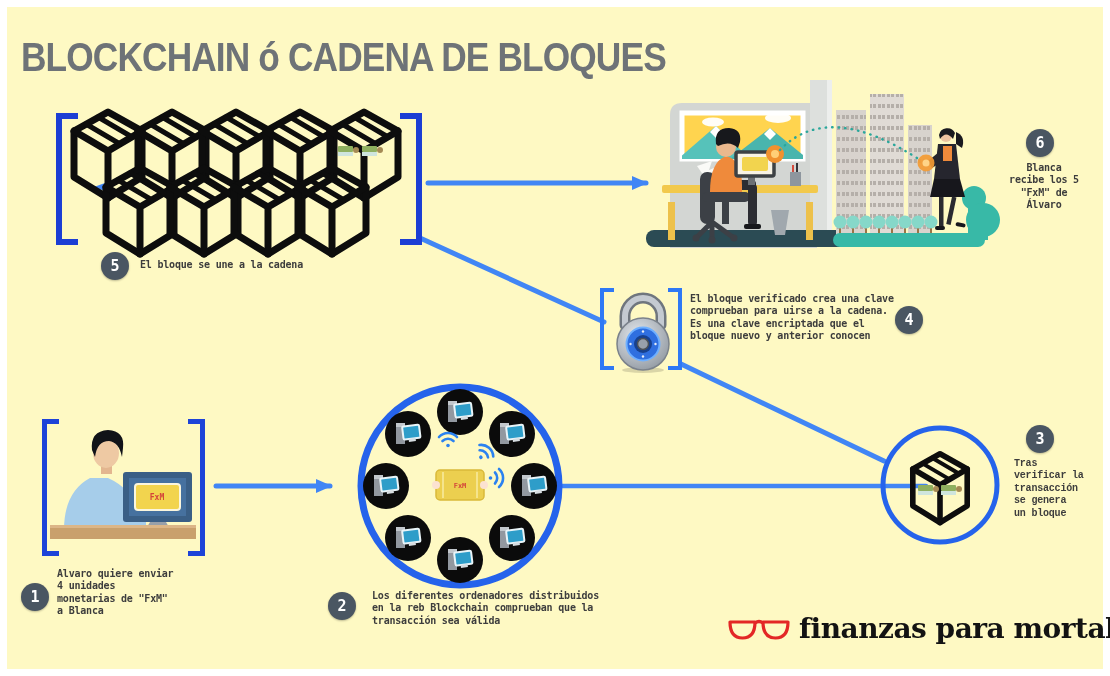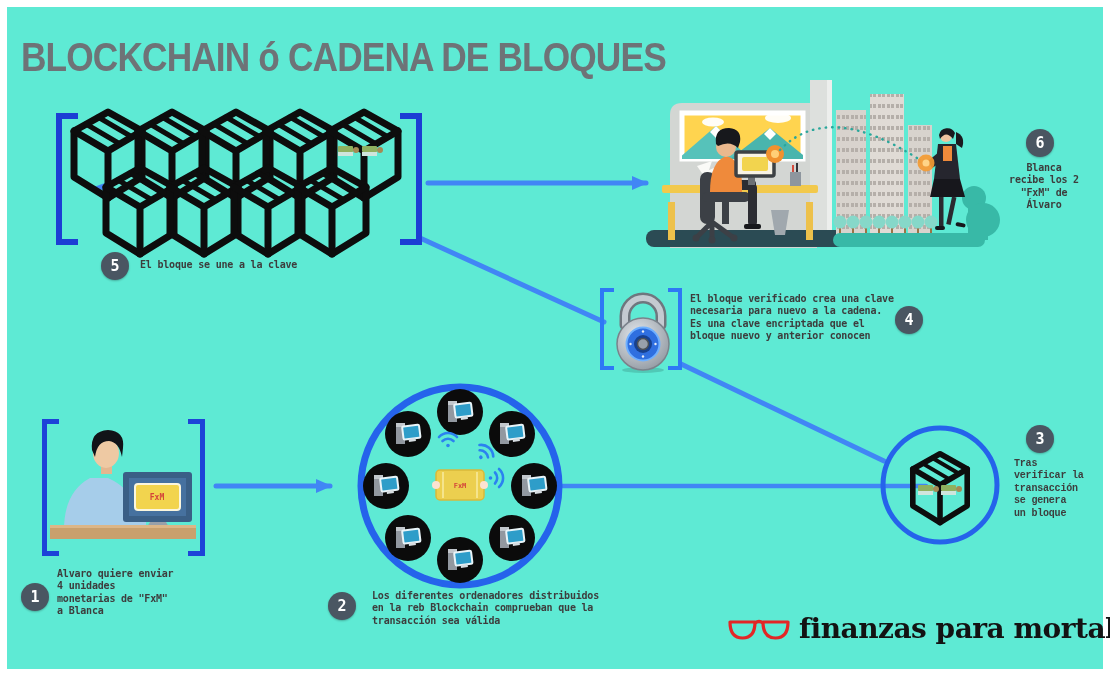--- a/index.html
+++ b/index.html
@@ -1,16 +1,16 @@
 <!DOCTYPE html>
 <html><head>
 <meta charset="utf-8">
 <style>
   html,body{margin:0;padding:0;background:#ffffff;}
-  .canvas{position:relative;width:1110px;height:676px;background:#5eead4;overflow:hidden;
+  .canvas{position:relative;width:1110px;height:676px;background:#fef9c3;overflow:hidden;
           box-shadow:inset 0 0 0 7px #ffffff;
           font-family:"DejaVu Sans Mono", monospace;}
   .title{position:absolute;left:21px;top:34px;margin:0;
          font-family:"Liberation Sans", sans-serif;font-weight:bold;
          font-size:41px;color:#6e7377;letter-spacing:-1px;
          transform:scaleX(.86);transform-origin:left top;white-space:nowrap;}
   .lbl{position:absolute;font-size:10px;font-weight:bold;color:#3d3d3d;
        line-height:1.24;white-space:pre-line;letter-spacing:-0.2px;}
   .dot{position:absolute;width:28px;height:28px;border-radius:50%;
        background:#4a5662;color:#ffffff;display:flex;align-items:center;justify-content:center;
@@ -92,21 +92,21 @@
     <use href="#cubeShape" transform="translate(70,100)"></use>
     <use href="#cubeShape" transform="translate(134,100)"></use>
     <use href="#cubeShape" transform="translate(198,100)"></use>
     <use href="#cubeShape" transform="translate(262,100)"></use>
     <use href="#moneyBundle" transform="translate(268,34)"></use>
     <use href="#moneyBundle" transform="translate(292,34)"></use>
   </svg>
   <div class="dot" style="left:101px;top:252px;">
       <span>5</span>
     </div>
-  <div class="lbl" style="left:140px;top:259px;">El bloque se une a la clave</div>
+  <div class="lbl" style="left:140px;top:259px;">El bloque se une a la cadena</div>
 
   <svg style="left:638px;top:80px" width="375" height="180" viewBox="0 0 375 180">
     <defs>
       <pattern id="bw" width="9" height="11" patternUnits="userSpaceOnUse">
         <rect x="1" y="2" width="3" height="4" fill="#b5afa9"></rect>
         <rect x="6" y="2" width="3" height="4" fill="#b5afa9"></rect>
       </pattern>
       <clipPath id="winClip">
           <rect x="44" y="33" width="121" height="46"></rect>
         </clipPath>
@@ -208,21 +208,21 @@
       <rect x="314" y="117" width="4.5" height="28" transform="rotate(12 316 117)" fill="#2a2a30"></rect>
       <rect x="297" y="146" width="10" height="4" rx="2" fill="#17171c"></rect>
       <rect x="318" y="142" width="10" height="4" rx="2" transform="rotate(10 318 142)" fill="#17171c"></rect>
     </g>
     <path d="M142,70 Q190,20 282,80" fill="none" stroke="#2aa79b" stroke-width="2.4" stroke-dasharray="0.5,6" stroke-linecap="round"></path>
   </svg>
   <div class="dot" style="left:1026px;top:129px;">
       <span>6</span>
     </div>
   <div class="lbl" style="left:994px;top:162px;width:100px;text-align:center;">Blanca
-recibe los 2
+recibe los 5
 "FxM" de
 Álvaro</div>
 
   <div class="bk l4" style="left:600px;top:288px;height:82px;"></div>
   <div class="bk r4" style="left:668px;top:288px;height:82px;"></div>
   <svg style="left:608px;top:289px" width="70" height="84" viewBox="0 0 70 84">
     <defs>
       <radialGradient id="lockgrad" cx="40%" cy="35%" r="75%">
         <stop offset="0%" stop-color="#e6eaee"></stop>
           <stop offset="100%" stop-color="#8d959e"></stop>
@@ -240,21 +240,21 @@
       <circle cx="35" cy="42.5" r="1.2"></circle>
         <circle cx="47.5" cy="55" r="1.2"></circle>
       <circle cx="35" cy="67.5" r="1.2"></circle>
         <circle cx="22.5" cy="55" r="1.2"></circle>
     </g>
   </svg>
   <div class="dot" style="left:895px;top:306px;">
       <span>4</span>
     </div>
   <div class="lbl" style="left:690px;top:293px;">El bloque verificado crea una clave
-necesaria para nuevo a la cadena.
+comprueban para uirse a la cadena.
 Es una clave encriptada que el
 bloque nuevo y anterior conocen</div>
 
   <div class="bk l5" style="left:42px;top:419px;height:137px;"></div>
   <div class="bk r5" style="left:188px;top:419px;height:137px;"></div>
   <svg style="left:50px;top:420px" width="146" height="136" viewBox="0 0 146 136">
     <path d="M14,110 Q14,72 40,58 L58,58 Q80,68 84,86 L96,98 L96,110 Z" fill="#a6cdea"></path>
     <rect x="51" y="44" width="11" height="10" fill="#e3b68f"></rect>
     <ellipse cx="56" cy="33" rx="13" ry="15" fill="#eec9a3"></ellipse>
     <path d="M42,30 Q40,11 58,10 Q75,11 73,28 L72,37 Q69,22 59,21 Q47,21 45,37 Z" fill="#111318"></path>

